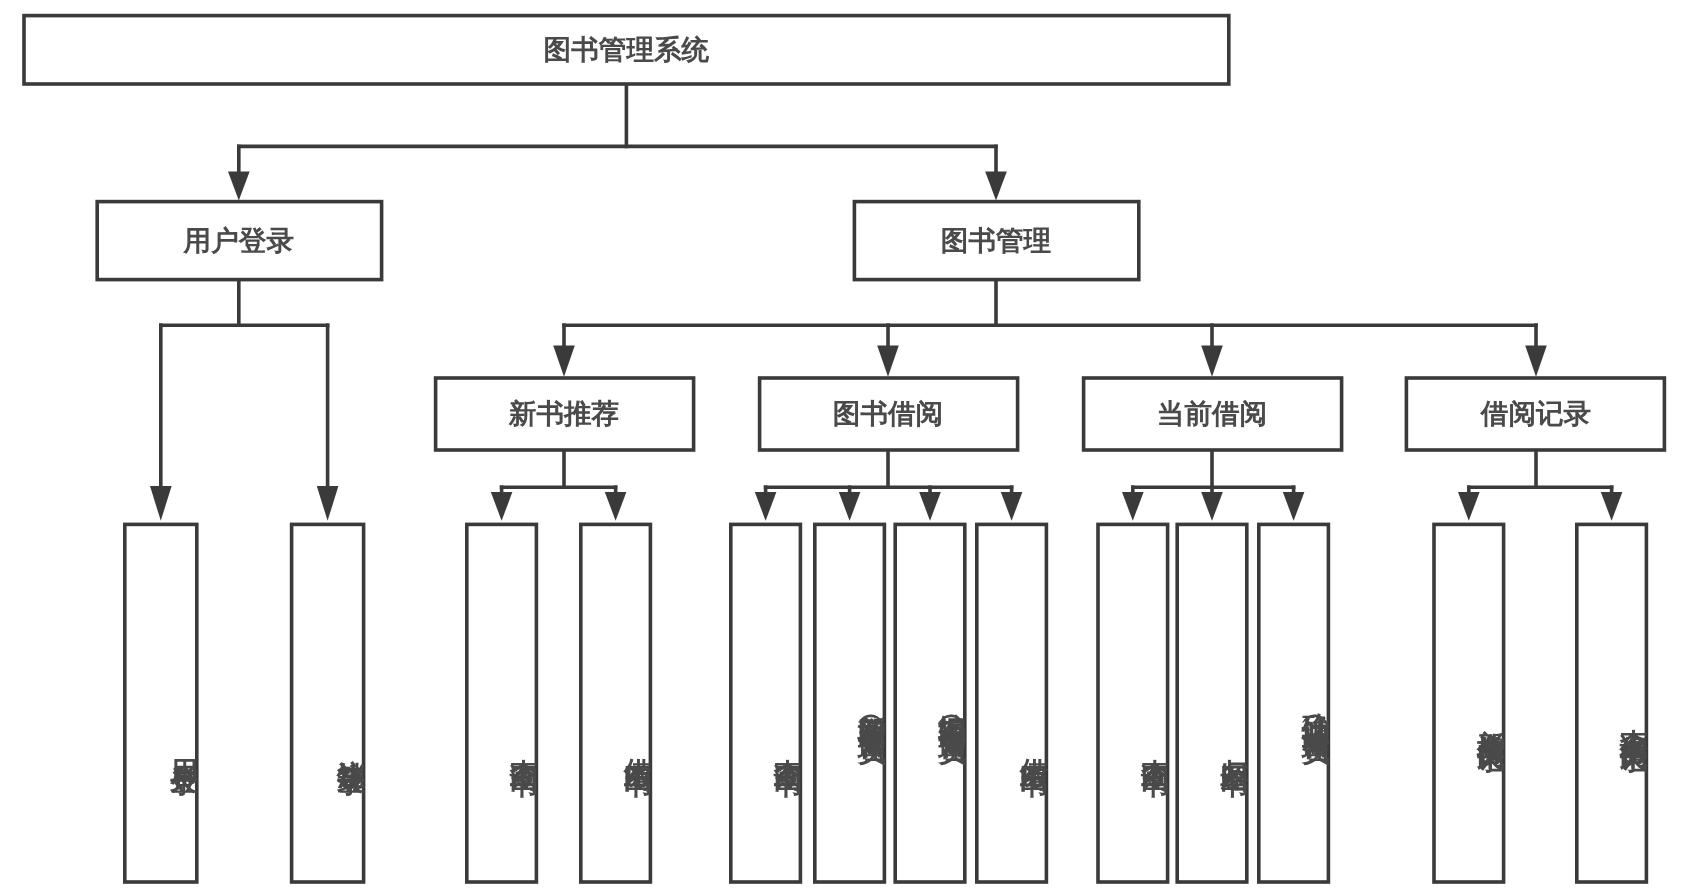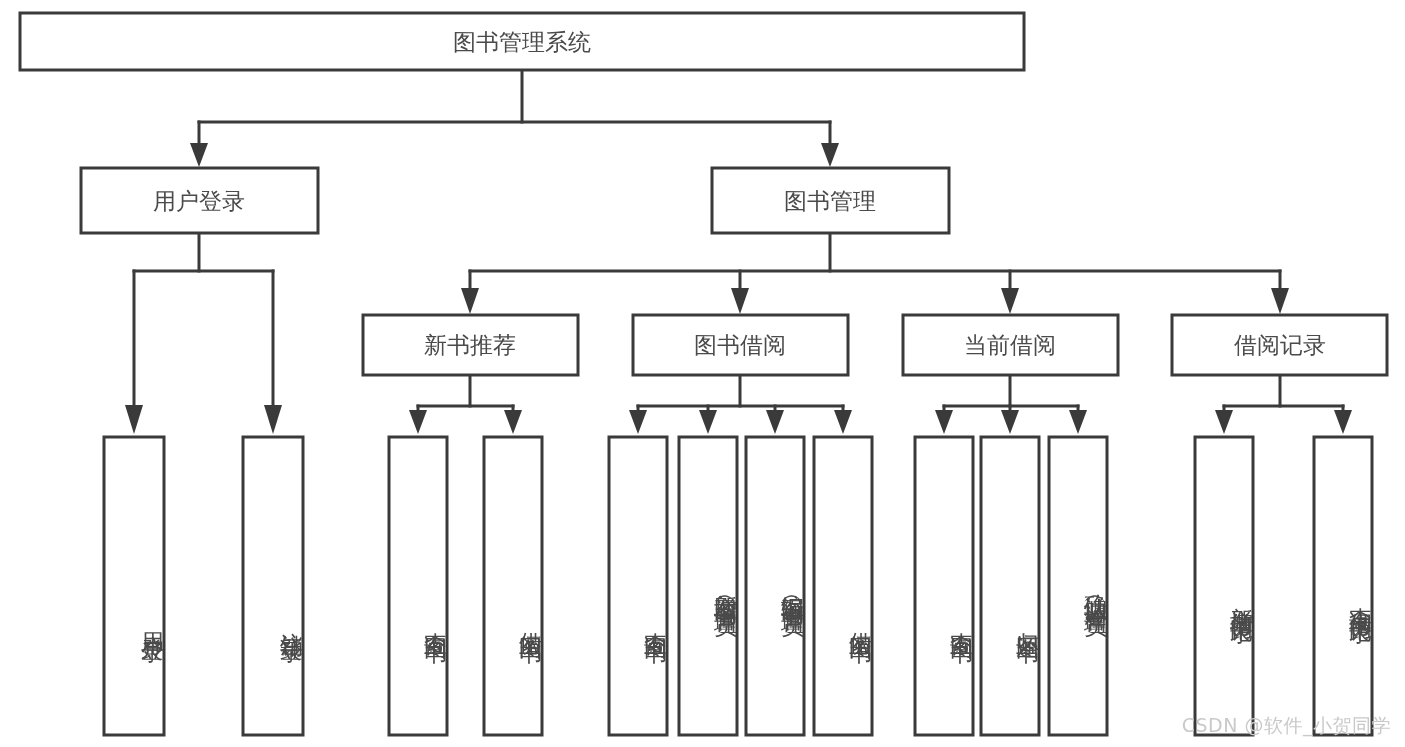--- a/index.html
+++ b/index.html
@@ -11,20 +11,21 @@
     width: 1405px;
     height: 747px;
     font-family: "DejaVu Sans", "Liberation Sans", sans-serif;
     overflow: hidden;
   }
   #diagram-root {
     position: relative;
     width: 1405px;
     height: 747px;
     background: #ffffff;
+    font-weight: bold;
   }
   svg.canvas {
     position: absolute;
     left: 0;
     top: 0;
     width: 1405px;
     height: 747px;
   }
   .node-box {
     fill: #ffffff;
@@ -209,15 +210,14 @@
   <div class="leaf-label" style="left:746px; top:444px; width:58px; height:291px;">编辑图书（管理员）</div>
   <div class="leaf-label" style="left:814px; top:505px; width:58px; height:230px;">借阅图书</div>
 
   <div class="leaf-label" style="left:915px; top:505px; width:58px; height:230px;">查询图书</div>
   <div class="leaf-label" style="left:981px; top:505px; width:58px; height:230px;">归还图书</div>
   <div class="leaf-label" style="left:1049px; top:444px; width:58px; height:291px;">确认归还（管理员）</div>
 
   <div class="leaf-label" style="left:1195px; top:461px; width:58px; height:274px;">新增借阅记录</div>
   <div class="leaf-label" style="left:1314px; top:461px; width:58px; height:274px;">查询借阅记录</div>
 
-  <div class="watermark">CSDN @软件_小贺同学</div>
 
 </div>
 
 </body></html>

